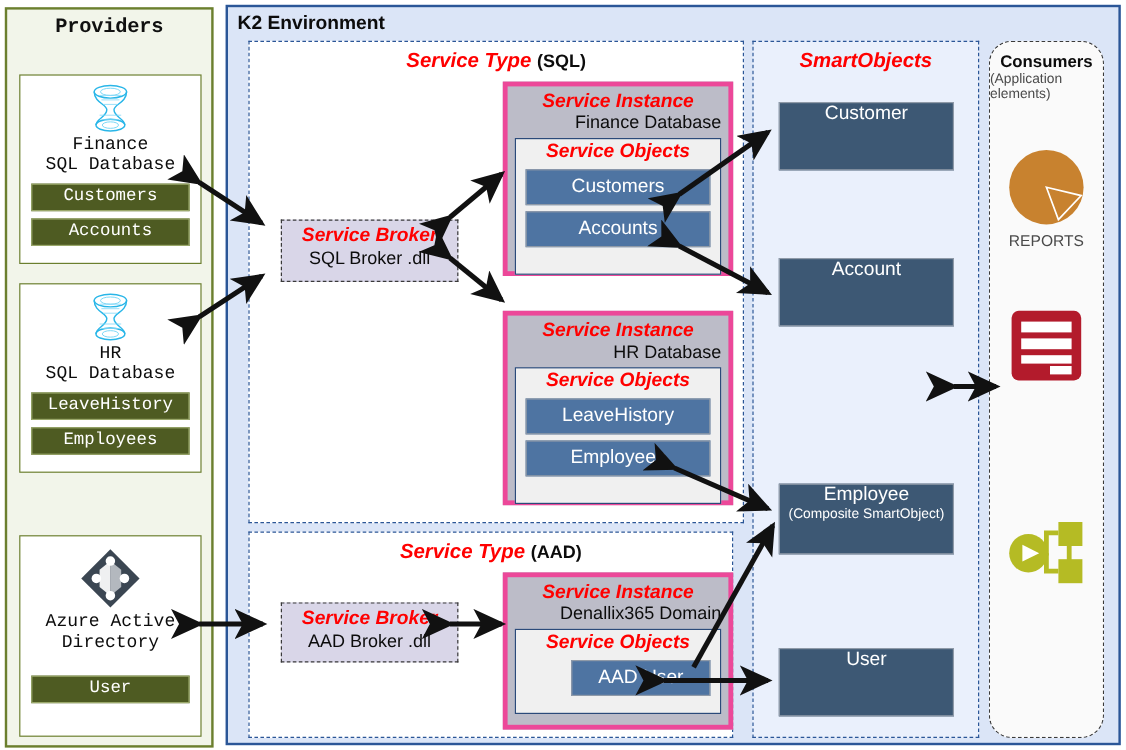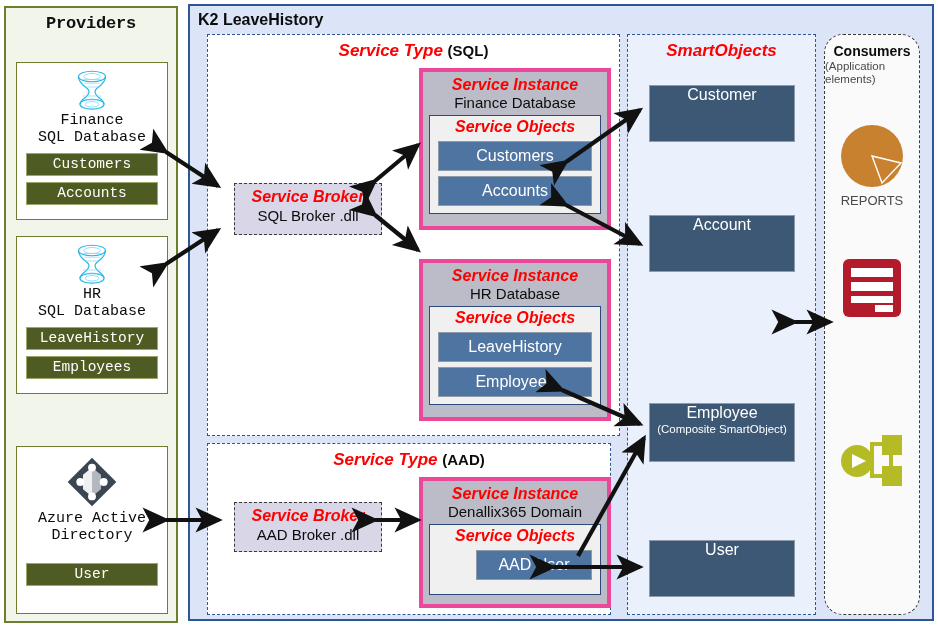--- a/index.html
+++ b/index.html
@@ -140,27 +140,27 @@
   .svc-broker .t2 { font-size: 15px; color: #0c0c0c; margin-top: 1px;}
 
   
   .svc-instance {
     position: absolute;
     background: #bcbcc8;
     border: 4px solid #ec4899;
     padding: 4px 6px 6px 6px;
   }
   .svc-instance .si-t1 { text-align: center; font-size: 16px; }
-  .svc-instance .si-t2 { text-align: center; font-size: 15px; color: #0c0c0c; margin-top: 0px;}
+  .svc-instance .si-t2 { text-align: right; font-size: 15px; color: #0c0c0c; margin-top: 0px;}
 
   .svc-objects {
     background: #f0f0f0;
     border: 1px solid #2b4a7a;
     margin-top: 4px;
-    padding: 2px 8px 7px 8px;
+    padding: 2px 8px 22px 8px;
   }
   .svc-objects .so-t { text-align: center; font-size: 16px; }
   .blue-chip {
     height: 30px;
     background: #4e74a2;
     border: 1px solid #8f9aa8;
     color: #ffffff;
     font-size: 16px;
     display: flex;
     align-items: center;
@@ -277,21 +277,21 @@
         <circle cx="43" cy="30" r="4.4" fill="#ffffff"></circle>
         <circle cx="30" cy="46" r="4.4" fill="#ffffff"></circle>
       </svg>
       <div class="provider-name">Azure Active
 Directory</div>
       <div class="olive-chip" style="margin-top:18px;">User</div>
     </div>
   </div>
 
   <div class="k2-env">
-    <div class="k2-title">K2 LeaveHistory</div>
+    <div class="k2-title">K2 Environment</div>
 
     <div class="dashbox st-sql">
       <div class="label-servicetype">
         <span class="red-ital">Service Type</span><span>&nbsp;</span><span class="suffix">(SQL)</span>
       </div>
 
       <div class="svc-broker" style="left:26px; top:148px; width:148px; height:52px;">
         <div class="t1 red-ital">Service Broker</div>
         <div class="t2">SQL Broker .dll</div>
       </div>

